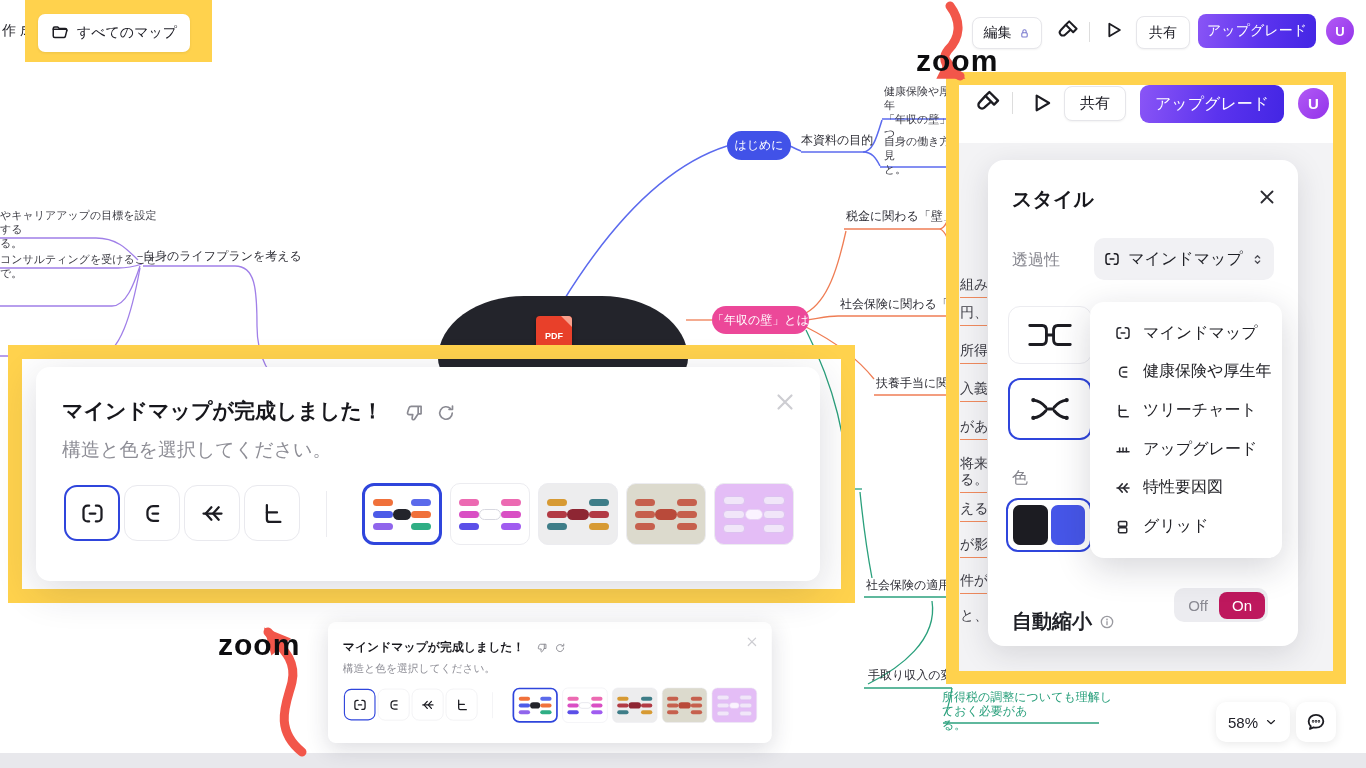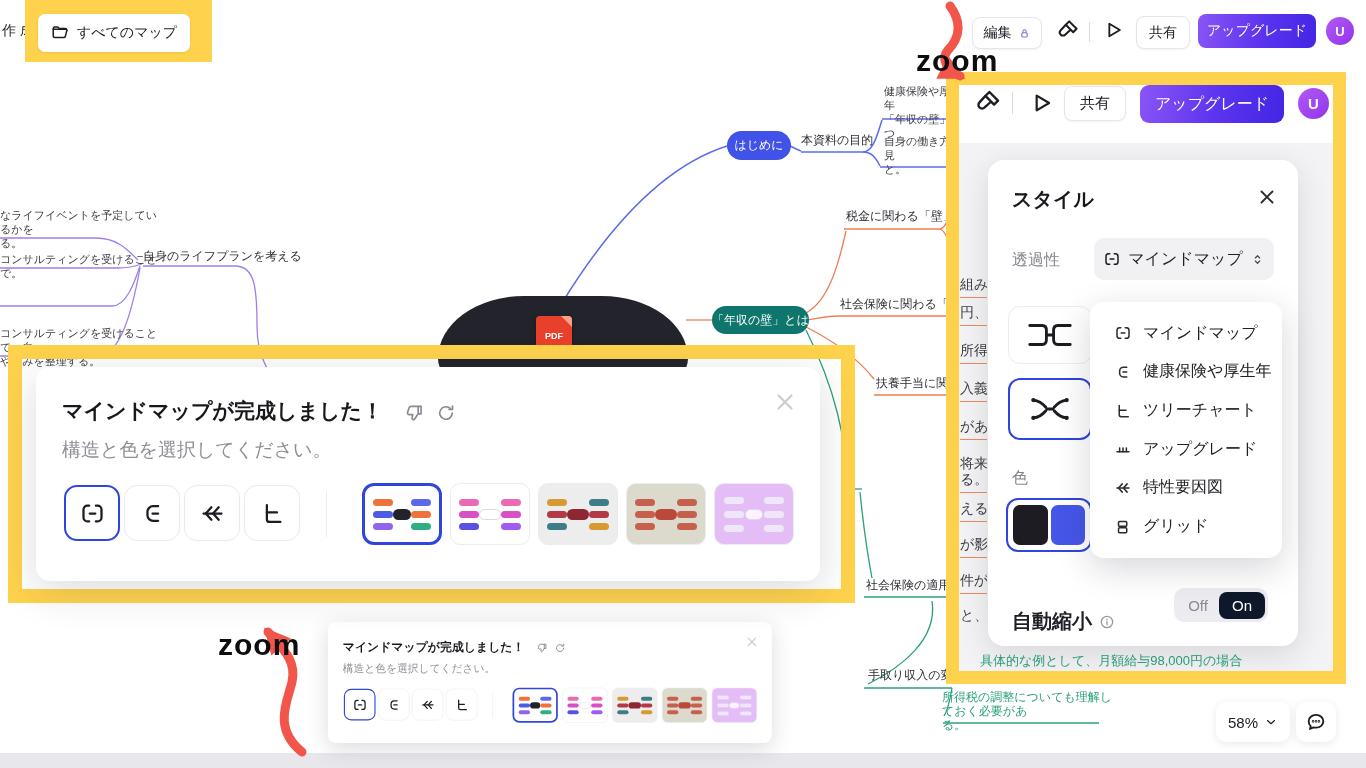--- a/index.html
+++ b/index.html
@@ -58,21 +58,21 @@
   .sthumb.sel{border:2.5px solid #2f45dc;color:#6a6a72;}
   .sthumb svg{width:50px;height:34px;}
   #swatch{position:absolute;left:18px;top:338px;width:86px;height:54px;box-sizing:border-box;border:2.5px solid #2f45dc;border-radius:12px;background:#fff;display:flex;gap:3px;padding:5px;}
   #swatch div{flex:1;border-radius:7px;}
   #menu{position:absolute;left:131px;top:217px;width:192px;height:256px;background:#fff;border-radius:14px;box-shadow:0 10px 35px rgba(30,30,50,.18);z-index:6;display:flex;flex-direction:column;justify-content:space-around;padding:12px 0;box-sizing:border-box;}
   .menu-item{display:flex;align-items:center;gap:11px;padding-left:24px;font-size:16px;color:#212126;cursor:pointer;}
   .menu-item .mi{width:18px;height:18px;color:#2a2a30;}
   .as-lab{position:absolute;left:24px;top:448px;display:flex;align-items:center;gap:7px;font-size:20px;font-weight:600;color:#1f2026;}
   .toggle{position:absolute;left:186px;top:428px;width:94px;height:34px;box-sizing:border-box;display:flex;align-items:center;background:#ececf0;border-radius:10px;padding:3px;cursor:pointer;}
   .tg-off{flex:1;text-align:center;color:#8a8a92;font-size:15px;}
-  .tg-on{background:#0f172a;color:#fff;border-radius:8px;padding:5px 13px;font-size:15px;}
+  .tg-on{background:#be185d;color:#fff;border-radius:8px;padding:5px 13px;font-size:15px;}
   .pgreen{position:absolute;left:21px;top:567px;font-size:13px;color:#2aa07c;white-space:nowrap;border-bottom:1.5px solid #2aa07c;padding-bottom:3px;z-index:1;}
   
   #tl-box{position:absolute;left:25px;top:0;width:187px;height:62px;background:#ffd24d;z-index:10;}
   #tl-btn{position:absolute;left:13px;top:14px;width:152px;height:38px;background:#fff;border-radius:7px;display:flex;align-items:center;justify-content:center;gap:8px;font-size:14px;color:#202028;box-shadow:0 1px 3px rgba(0,0,0,.08);}
   
   .zoom-txt{position:absolute;font-size:30px;font-weight:800;color:#0d0d0f;z-index:41;letter-spacing:1px;}
   
   .fbtn{position:absolute;background:#fff;border-radius:10px;box-shadow:0 2px 10px rgba(0,0,0,.09);display:flex;align-items:center;justify-content:center;z-index:12;cursor:pointer;}
   #strip{position:absolute;left:0;top:753px;width:1366px;height:15px;background:#e8e8ec;z-index:5;}
 </style>
@@ -127,35 +127,33 @@
       <path d="M943,723 h156"></path>
     </g>
   </svg>
 
   <div id="blob"></div>
   <div id="pdf">
       <div class="fold"></div>
       <div class="ptxt">PDF</div>
     </div>
 
-  <div class="mt" style="left:0;top:208px;width:160px;">なライフイベントを予定しているかを
+  <div class="mt" style="left:0;top:208px;width:160px;">やキャリアアップの目標を設定する
 る。</div>
   <div class="mt" style="left:0;top:252px;width:160px;">コンサルティングを受けることで。</div>
-  <div class="mt" style="left:0;top:326px;width:160px;">コンサルティングを受けることで、自
-や悩みを整理する。</div>
   <div class="bl" style="left:143px;top:250px;">自身のライフプランを考える</div>
 
   <div class="pill" style="left:727px;top:131px;width:64px;height:29px;background:#4152e8;">はじめに</div>
   <div class="bl" style="left:801px;top:134px;">本資料の目的</div>
   <div class="mt" style="left:884px;top:84px;width:80px;">健康保険や厚生年
 「年収の壁」につ</div>
   <div class="mt" style="left:884px;top:134px;width:80px;">自身の働き方を見
 と。</div>
 
-  <div class="pill" style="left:712px;top:306px;width:97px;height:28px;background:#0f766e;border-radius:14px;">「年収の壁」とは</div>
+  <div class="pill" style="left:712px;top:306px;width:97px;height:28px;background:#ec4899;border-radius:14px;">「年収の壁」とは</div>
   <div class="bl" style="left:846px;top:210px;">税金に関わる「壁」</div>
   <div class="bl" style="left:840px;top:298px;">社会保険に関わる「壁」</div>
   <div class="bl" style="left:876px;top:377px;">扶養手当に関わる「壁」</div>
   <div class="bl" style="left:866px;top:579px;">社会保険の適用範囲</div>
   <div class="bl" style="left:868px;top:669px;">手取り収入の変化</div>
   <div class="mt gn" style="left:942px;top:690px;width:170px;font-size:12px;z-index:6;">所得税の調整についても理解しておく必要があ
 る。</div>
 
   <div class="abs" style="left:2px;top:22px;font-size:14px;color:#26262c;z-index:2;white-space:nowrap;">作 成</div>
 
@@ -479,21 +477,20 @@
       <div class="frag" style="top:219px;">円、10</div>
       <div class="frag" style="top:257px;">所得税</div>
       <div class="frag" style="top:295px;">入義務</div>
       <div class="frag" style="top:333px;">があり、</div>
       <div class="frag nb" style="top:370px;">将来の</div>
       <div class="frag" style="top:386px;">る。</div>
       <div class="frag" style="top:415px;">えると</div>
       <div class="frag" style="top:451px;">が影響</div>
       <div class="frag" style="top:487px;">件が異</div>
       <div class="frag nb" style="top:522px;">と、税</div>
-      <div class="pgreen">具体的な例として、月額給与98,000円の場合</div>
 
       <div id="style-card">
         <div class="sc-title">スタイル</div>
         <span class="icon sc-close">
             <svg viewBox="0 0 24 24" fill="none" stroke="currentColor" stroke-width="2" stroke-linecap="round" stroke-linejoin="round">
               <path d="M6 6l12 12M18 6L6 18"></path>
             </svg>
           </span>
         <div class="sc-lab" style="left:24px;top:90px;">透過性</div>
         <div class="ddbtn">

